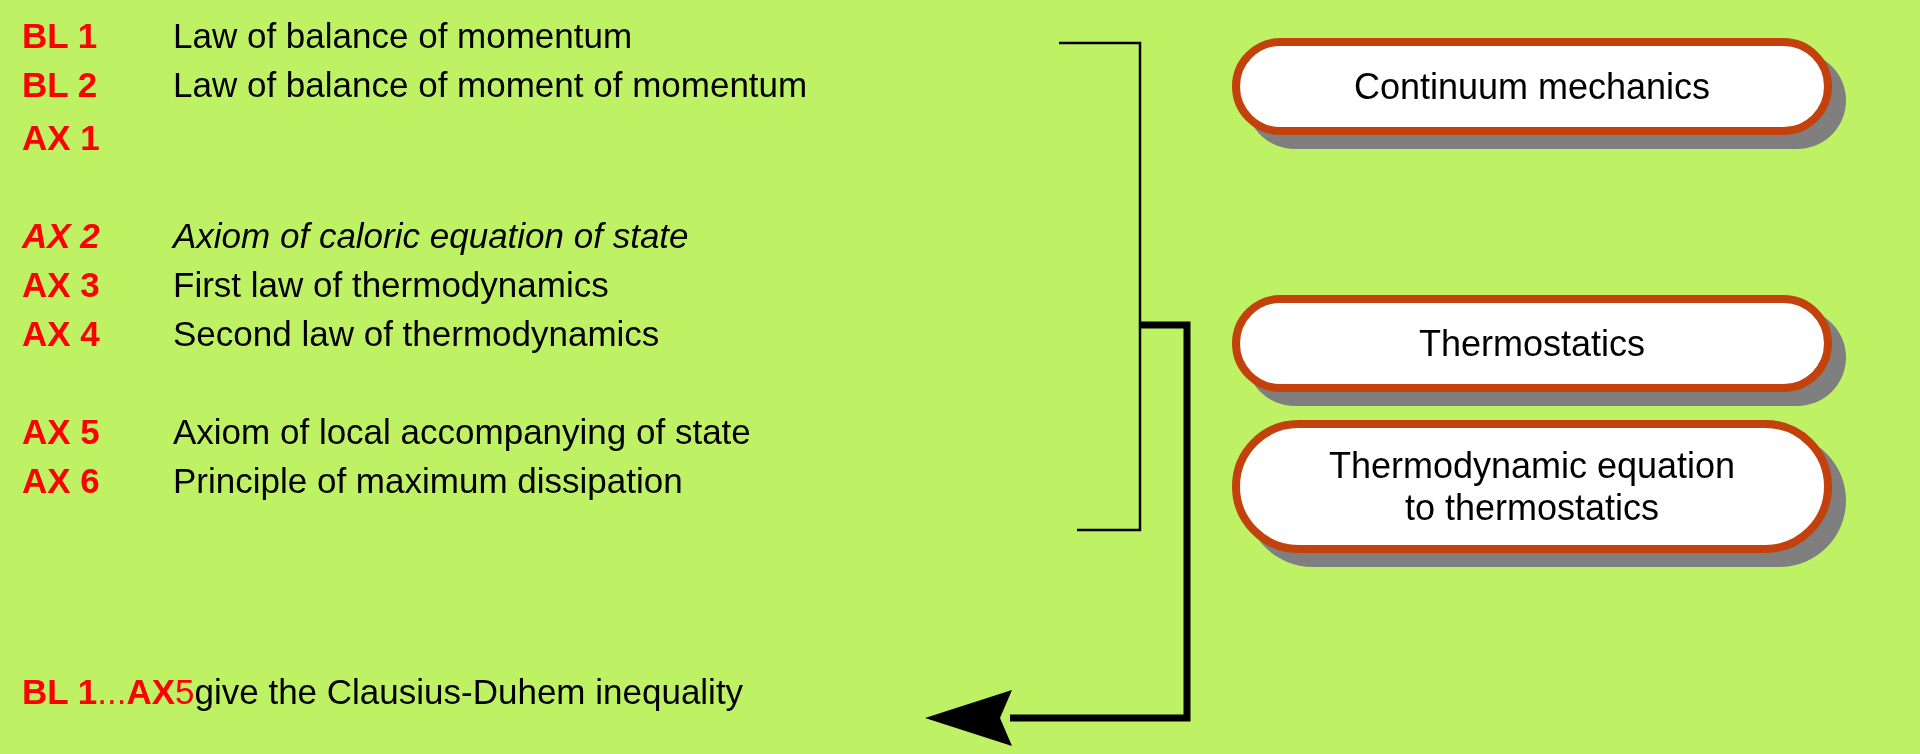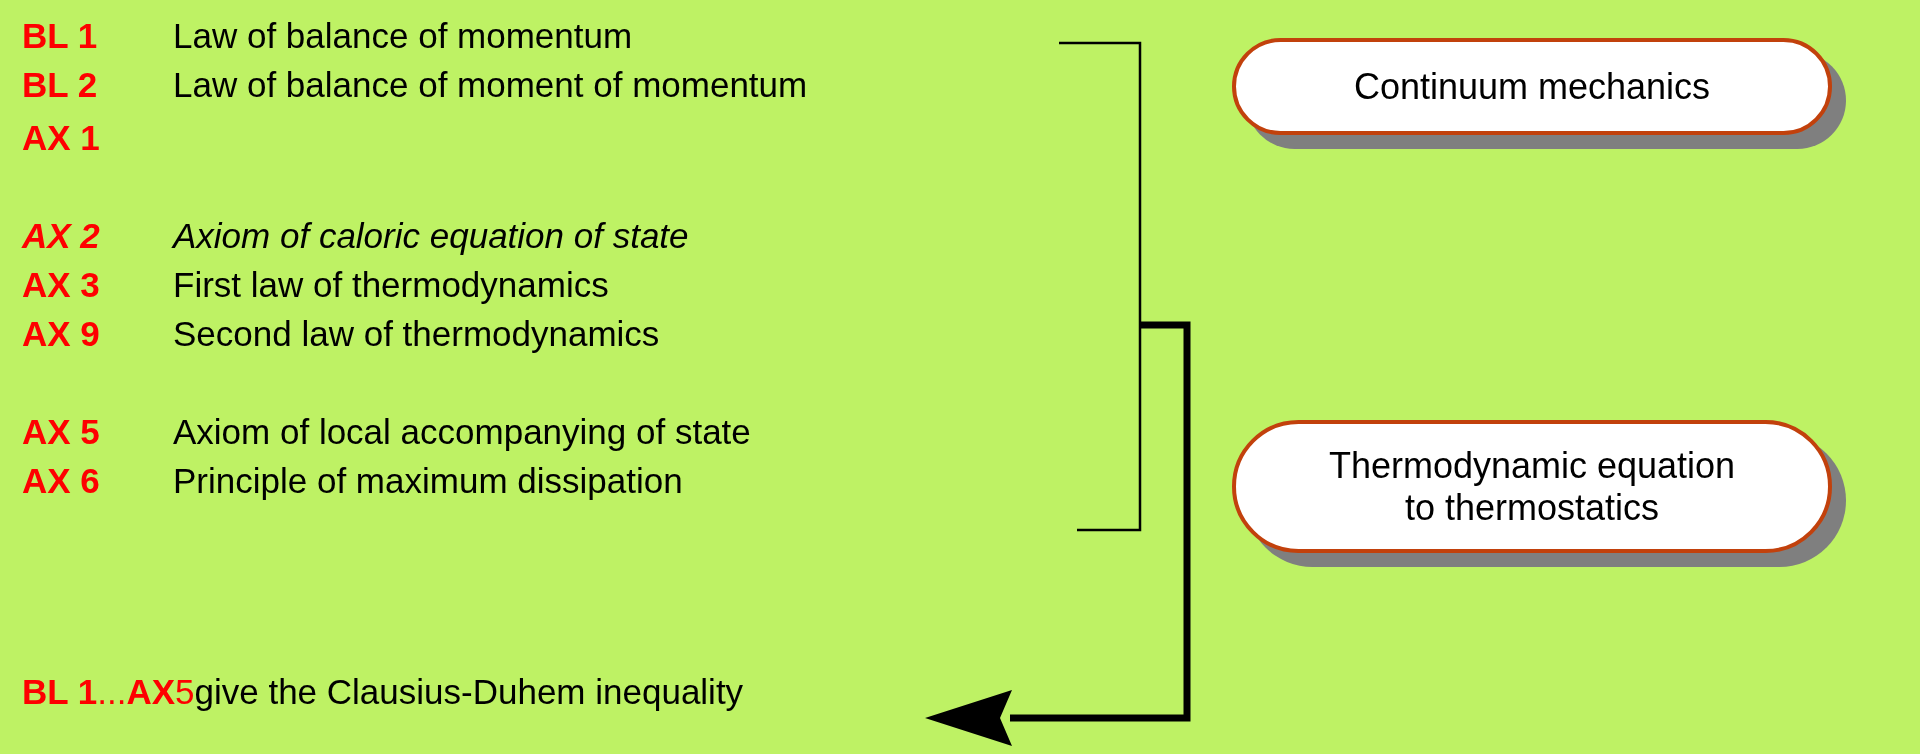--- a/index.html
+++ b/index.html
@@ -90,21 +90,21 @@
     border-radius: 999px;
     box-sizing: border-box;
   }
   .pill {
     position: absolute;
     left: 0;
     top: 0;
     width: 100%;
     height: 100%;
     background: #ffffff;
-    border: 4px solid #c2410c;
+    border: 8px solid #c2410c;
     border-radius: 999px;
     box-sizing: border-box;
     display: flex;
     align-items: center;
     justify-content: center;
     text-align: center;
     color: #000000;
     font-size: 36px;
     line-height: 1.15;
     padding: 0 28px;
@@ -145,21 +145,21 @@
       <span class="axiom-tag">AX 2</span>
       <span class="axiom-text">Axiom of caloric equation of state</span>
     </div>
 
     <div class="axiom-row" style="top:261px;">
       <span class="axiom-tag">AX 3</span>
       <span class="axiom-text">First law of thermodynamics</span>
     </div>
 
     <div class="axiom-row" style="top:310px;">
-      <span class="axiom-tag">AX 9</span>
+      <span class="axiom-tag">AX 4</span>
       <span class="axiom-text">Second law of thermodynamics</span>
     </div>
 
     <div class="axiom-row" style="top:408px;">
       <span class="axiom-tag">AX 5</span>
       <span class="axiom-text">Axiom of local accompanying of state</span>
     </div>
 
     <div class="axiom-row" style="top:457px;">
       <span class="axiom-tag">AX 6</span>
@@ -186,20 +186,24 @@
       <path d="M 1141 325 L 1187 325 L 1187 718 L 1010 718"></path>
     </g>
     <polygon points="925,718 1012,690 1000,718 1012,746" fill="#000000"></polygon>
   </svg>
 
   <div class="pill-wrap" style="left:1232px; top:38px; width:600px; height:97px;">
     <div class="pill-shadow"></div>
     <div class="pill">Continuum mechanics</div>
   </div>
 
+  <div class="pill-wrap" style="left:1232px; top:295px; width:600px; height:97px;">
+    <div class="pill-shadow"></div>
+    <div class="pill">Thermostatics</div>
+  </div>
 
   <div class="pill-wrap" style="left:1232px; top:420px; width:600px; height:133px;">
     <div class="pill-shadow"></div>
     <div class="pill">
       <span>
         <span>Thermodynamic equation</span><br>
         <span>to thermostatics</span>
       </span>
     </div>
   </div>

